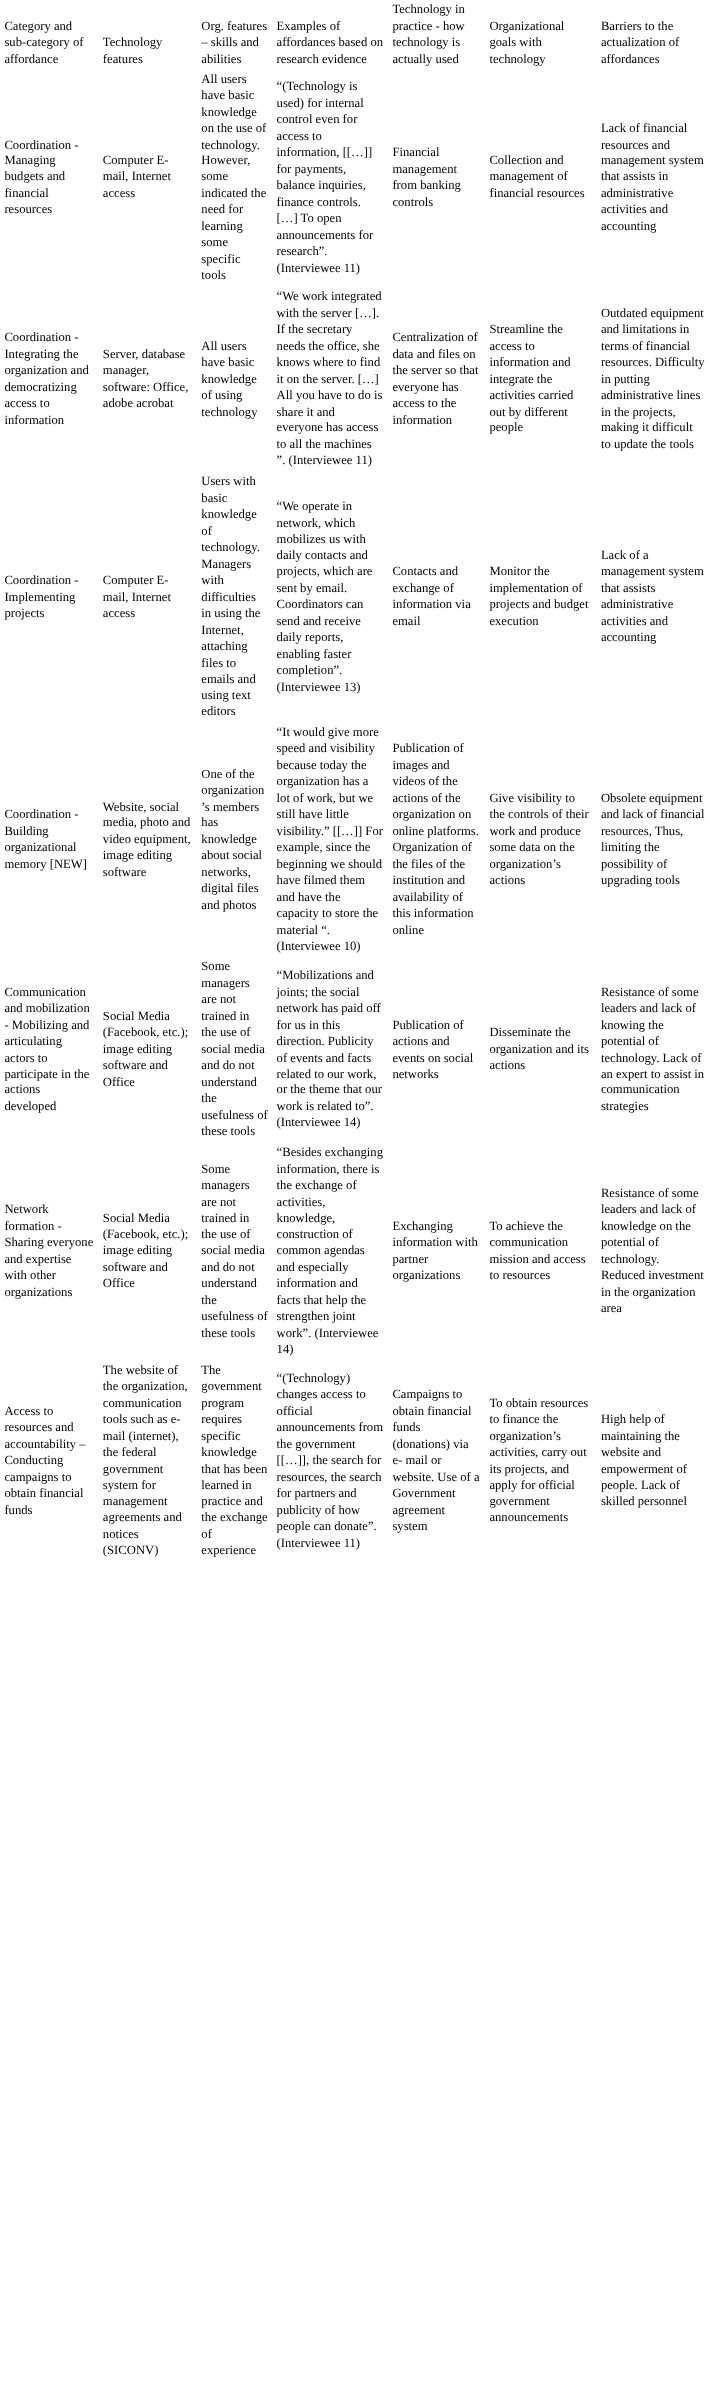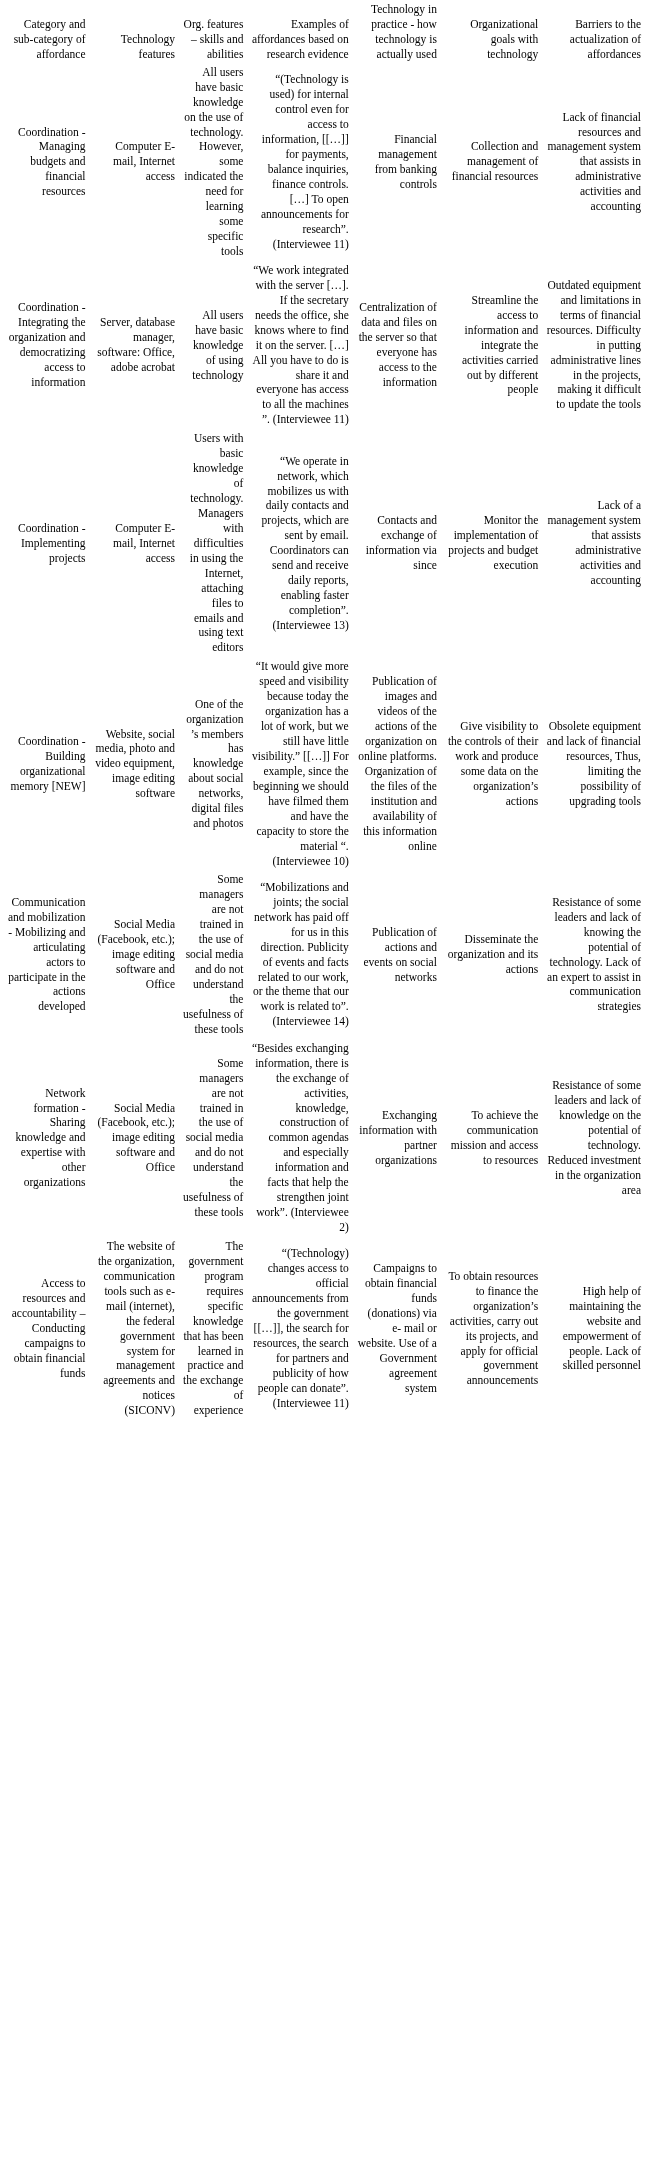--- a/index.html
+++ b/index.html
@@ -14,21 +14,21 @@
     color: #000000;
   }
   table.affordance-table {
     width: 645px;
     border-collapse: collapse;
     table-layout: fixed;
   }
   table.affordance-table td,
   table.affordance-table th {
     vertical-align: middle;
-    text-align: right;
+    text-align: left;
     padding: 2px 4px 2px 4px;
     font-size: 11.5px;
     line-height: 1.30;
     font-weight: normal;
     border: none;
     word-wrap: break-word;
     overflow-wrap: break-word;
     hyphens: none;
   }
   table.affordance-table thead th {
@@ -85,21 +85,21 @@
       <td>“We work integrated with the server […]. If the secretary needs the office, she knows where to find it on the server. […] All you have to do is share it and everyone has access to all the machines ”. (Interviewee 11)</td>
       <td>Centralization of data and files on the server so that everyone has access to the information</td>
       <td>Streamline the access to information and integrate the activities carried out by different people</td>
       <td>Outdated equipment and limitations in terms of financial resources. Difficulty in putting administrative lines in the projects, making it difficult to update the tools</td>
     </tr>
     <tr>
       <td>Coordination - Implementing projects</td>
       <td>Computer E-mail, Internet access</td>
       <td>Users with basic knowledge of technology. Managers with difficulties in using the Internet, attaching files to emails and using text editors</td>
       <td>“We operate in network, which mobilizes us with daily contacts and projects, which are sent by email. Coordinators can send and receive daily reports, enabling faster completion”. (Interviewee 13)</td>
-      <td>Contacts and exchange of information via since</td>
+      <td>Contacts and exchange of information via email</td>
       <td>Monitor the implementation of projects and budget execution</td>
       <td>Lack of a management system that assists administrative activities and accounting</td>
     </tr>
     <tr>
       <td>Coordination - Building organizational memory [NEW]</td>
       <td>Website, social media, photo and video equipment, image editing software</td>
       <td>One of the organization’s members has knowledge about social networks, digital files and photos</td>
       <td>“It would give more speed and visibility because today the organization has a lot of work, but we still have little visibility.” [[…]] For example, since the beginning we should have filmed them and have the capacity to store the material “. (Interviewee 10)</td>
       <td>Publication of images and videos of the actions of the organization on online platforms. Organization of the files of the institution and availability of this information online</td>
       <td>Give visibility to the controls of their work and produce some data on the organization’s actions</td>
@@ -108,24 +108,24 @@
     <tr>
       <td>Communication and mobilization - Mobilizing and articulating actors to participate in the actions developed</td>
       <td>Social Media (Facebook, etc.); image editing software and Office</td>
       <td>Some managers are not trained in the use of social media and do not understand the usefulness of these tools</td>
       <td>“Mobilizations and joints; the social network has paid off for us in this direction. Publicity of events and facts related to our work, or the theme that our work is related to”. (Interviewee 14)</td>
       <td>Publication of actions and events on social networks</td>
       <td>Disseminate the organization and its actions</td>
       <td>Resistance of some leaders and lack of knowing the potential of technology. Lack of an expert to assist in communication strategies</td>
     </tr>
     <tr>
-      <td>Network formation - Sharing knowledge and expertise with other organizations</td>
+      <td>Network formation - Sharing everyone and expertise with other organizations</td>
       <td>Social Media (Facebook, etc.); image editing software and Office</td>
       <td>Some managers are not trained in the use of social media and do not understand the usefulness of these tools</td>
-      <td>“Besides exchanging information, there is the exchange of activities, knowledge, construction of common agendas and especially information and facts that help the strengthen joint work”. (Interviewee 2)</td>
+      <td>“Besides exchanging information, there is the exchange of activities, knowledge, construction of common agendas and especially information and facts that help the strengthen joint work”. (Interviewee 14)</td>
       <td>Exchanging information with partner organizations</td>
       <td>To achieve the communication mission and access to resources</td>
       <td>Resistance of some leaders and lack of knowledge on the potential of technology. Reduced investment in the organization area</td>
     </tr>
     <tr>
       <td>Access to resources and accountability – Conducting campaigns to obtain financial funds</td>
       <td>The website of the organization, communication tools such as e-mail (internet), the federal government system for management agreements and notices (SICONV)</td>
       <td>The government program requires specific knowledge that has been learned in practice and the exchange of experience</td>
       <td>“(Technology) changes access to official announcements from the government [[…]], the search for resources, the search for partners and publicity of how people can donate”. (Interviewee 11)</td>
       <td>Campaigns to obtain financial funds (donations) via e- mail or website. Use of a Government agreement system</td>

